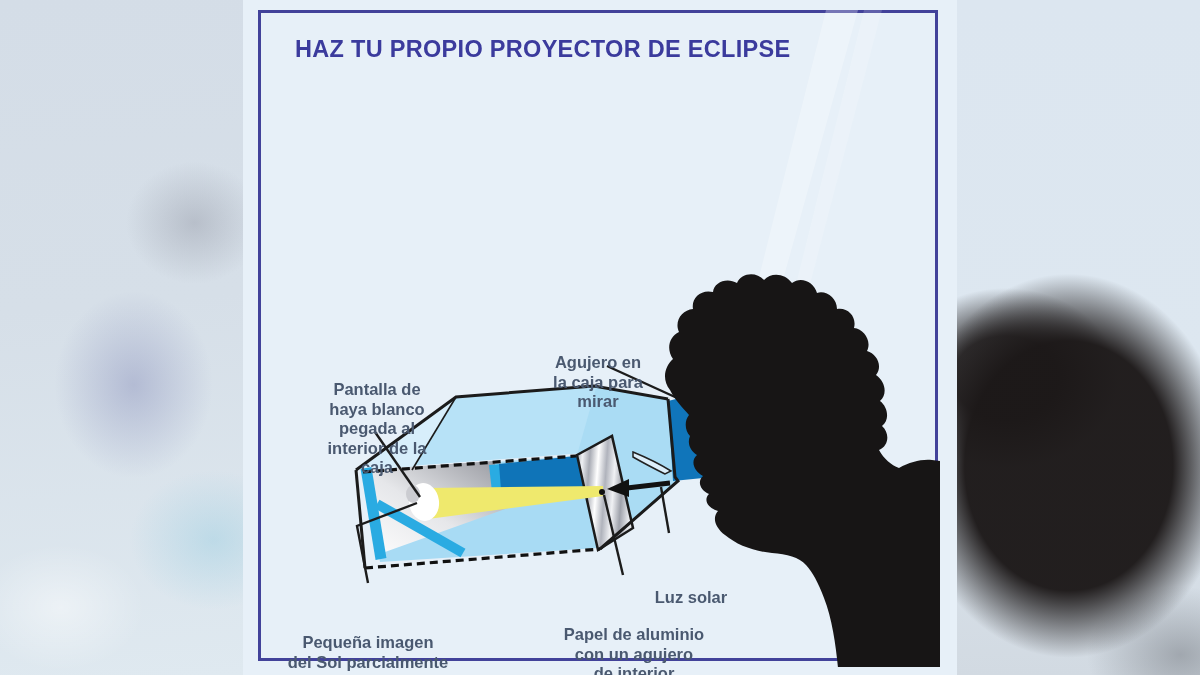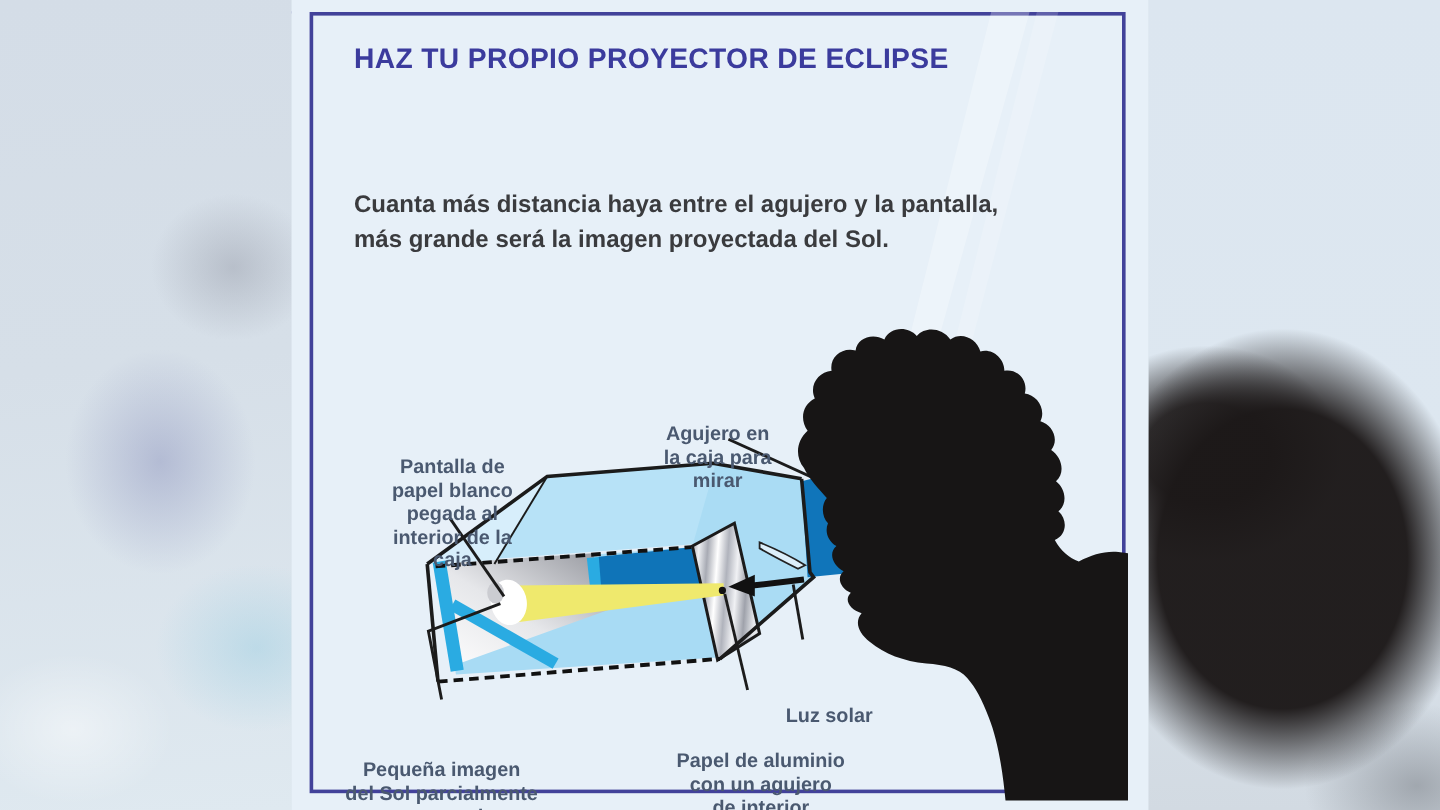--- a/index.html
+++ b/index.html
@@ -155,28 +155,26 @@
              C 715 527 712 518 718 511
              C 708 508 703 500 709 494
              C 700 490 697 481 703 476
              C 694 471 690 461 697 455
              C 690 451 687 443 690 436
              C 685 431 684 421 689 415
              C 683 408 674 399 670 390 Z"></path>
   </svg>
 
   <div id="title" class="txt">HAZ TU PROPIO PROYECTOR DE ECLIPSE</div>
-  <div id="para-distance" class="txt para">Cuanta más distancia haya entre el agujero y la pantalla,
-más grande será la imagen proyectada del Sol.</div>
   <div id="warning">
     <span class="emph">NUNCA</span><span> mires directamente al Sol sin las gafas apropiadas.</span>
   </div>
 
   <div id="label-screen" class="label">Pantalla de
-papel blanco
+haya blanco
 pegada al
 interior de la
 caja</div>
   <div id="label-hole" class="label">Agujero en
 la caja para
 mirar</div>
   <div id="label-sun" class="label">Pequeña imagen
 del Sol parcialmente
 proyectada</div>
   <div id="label-foil" class="label">Papel de aluminio

